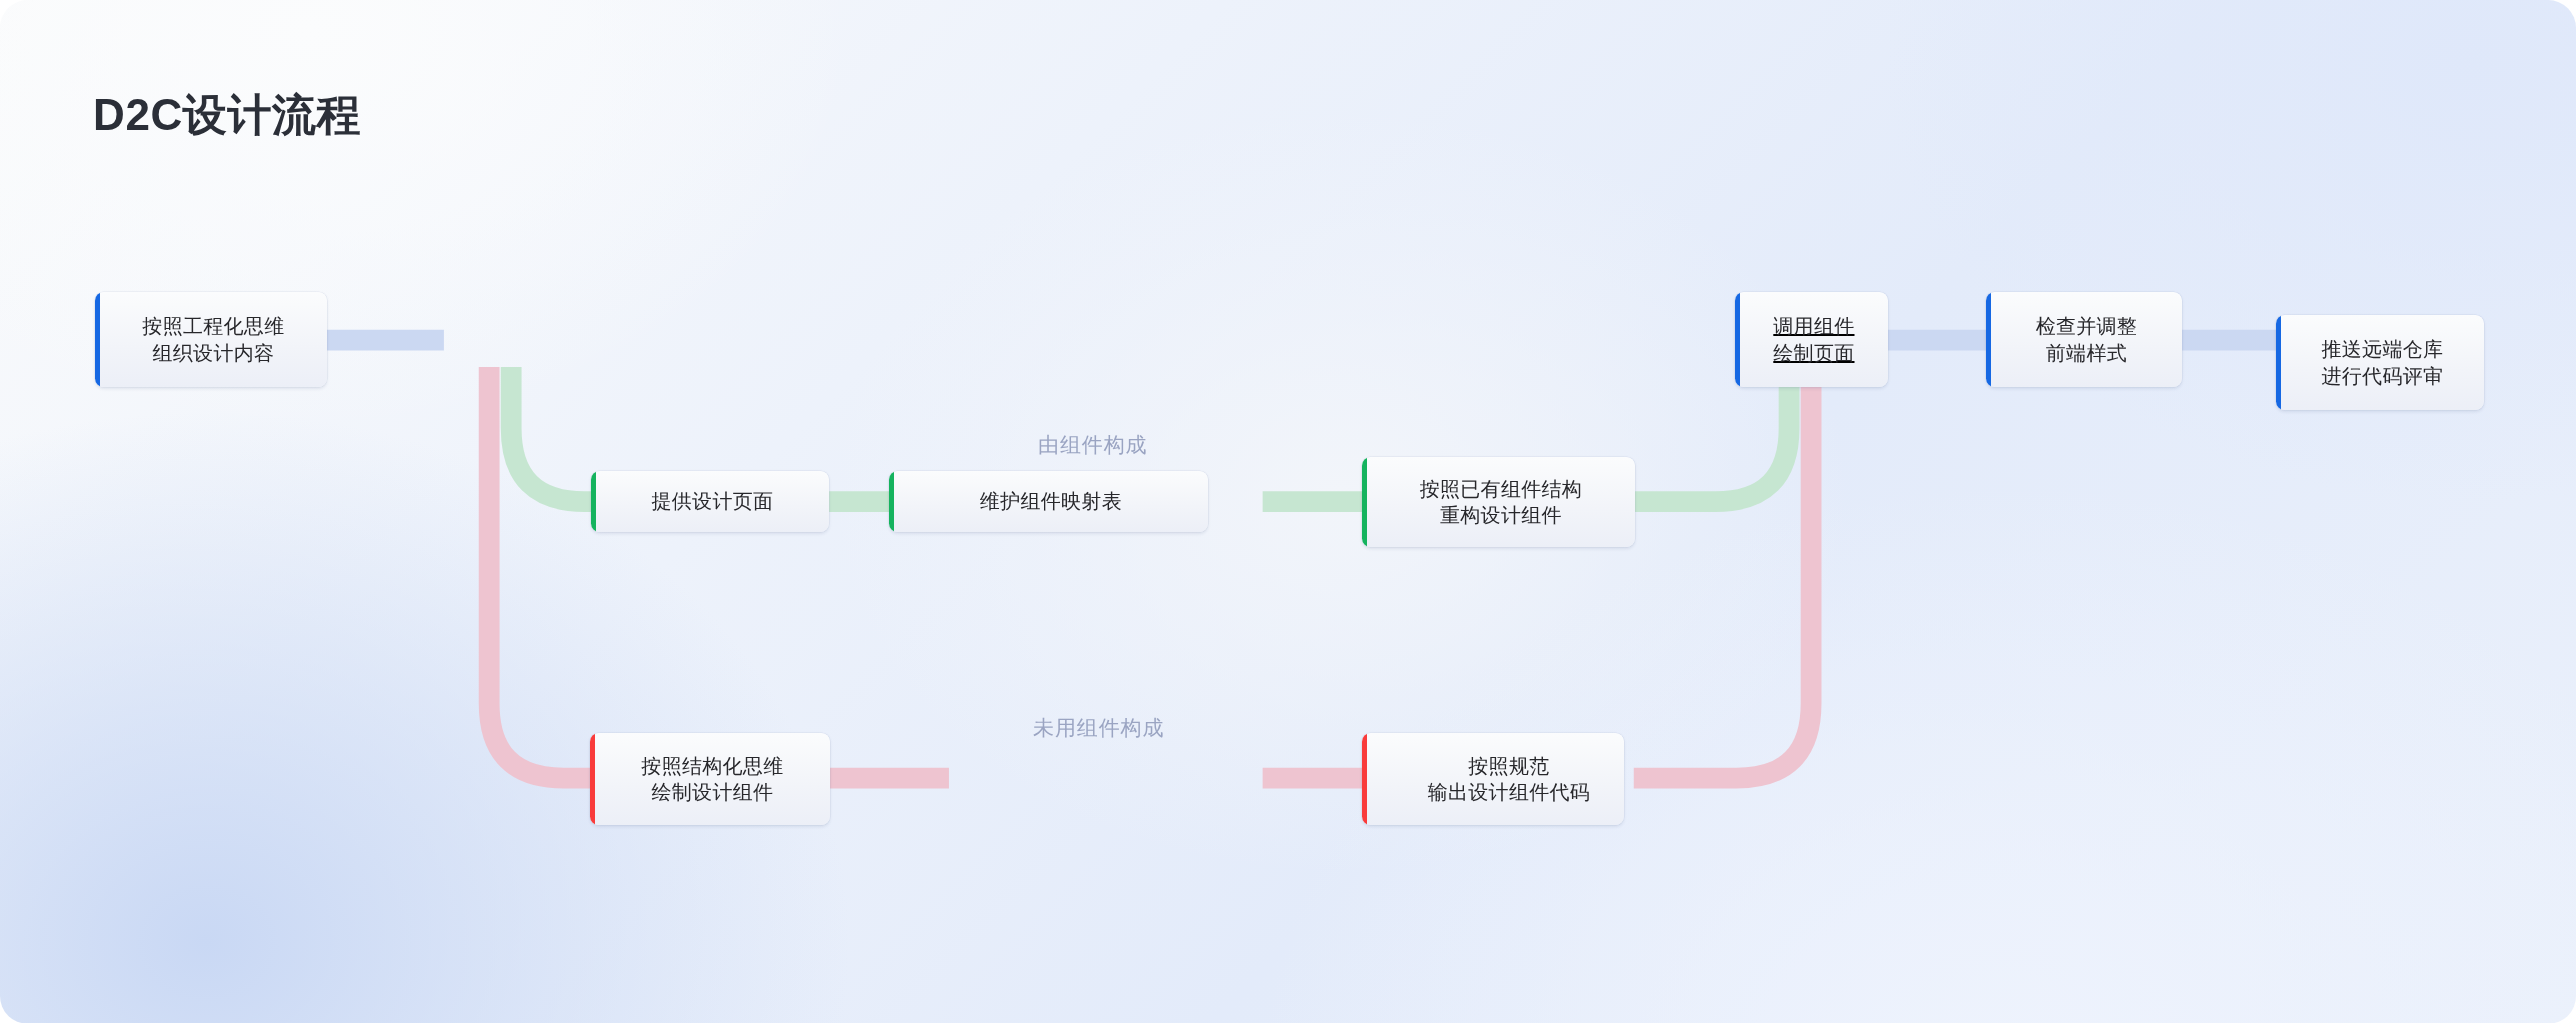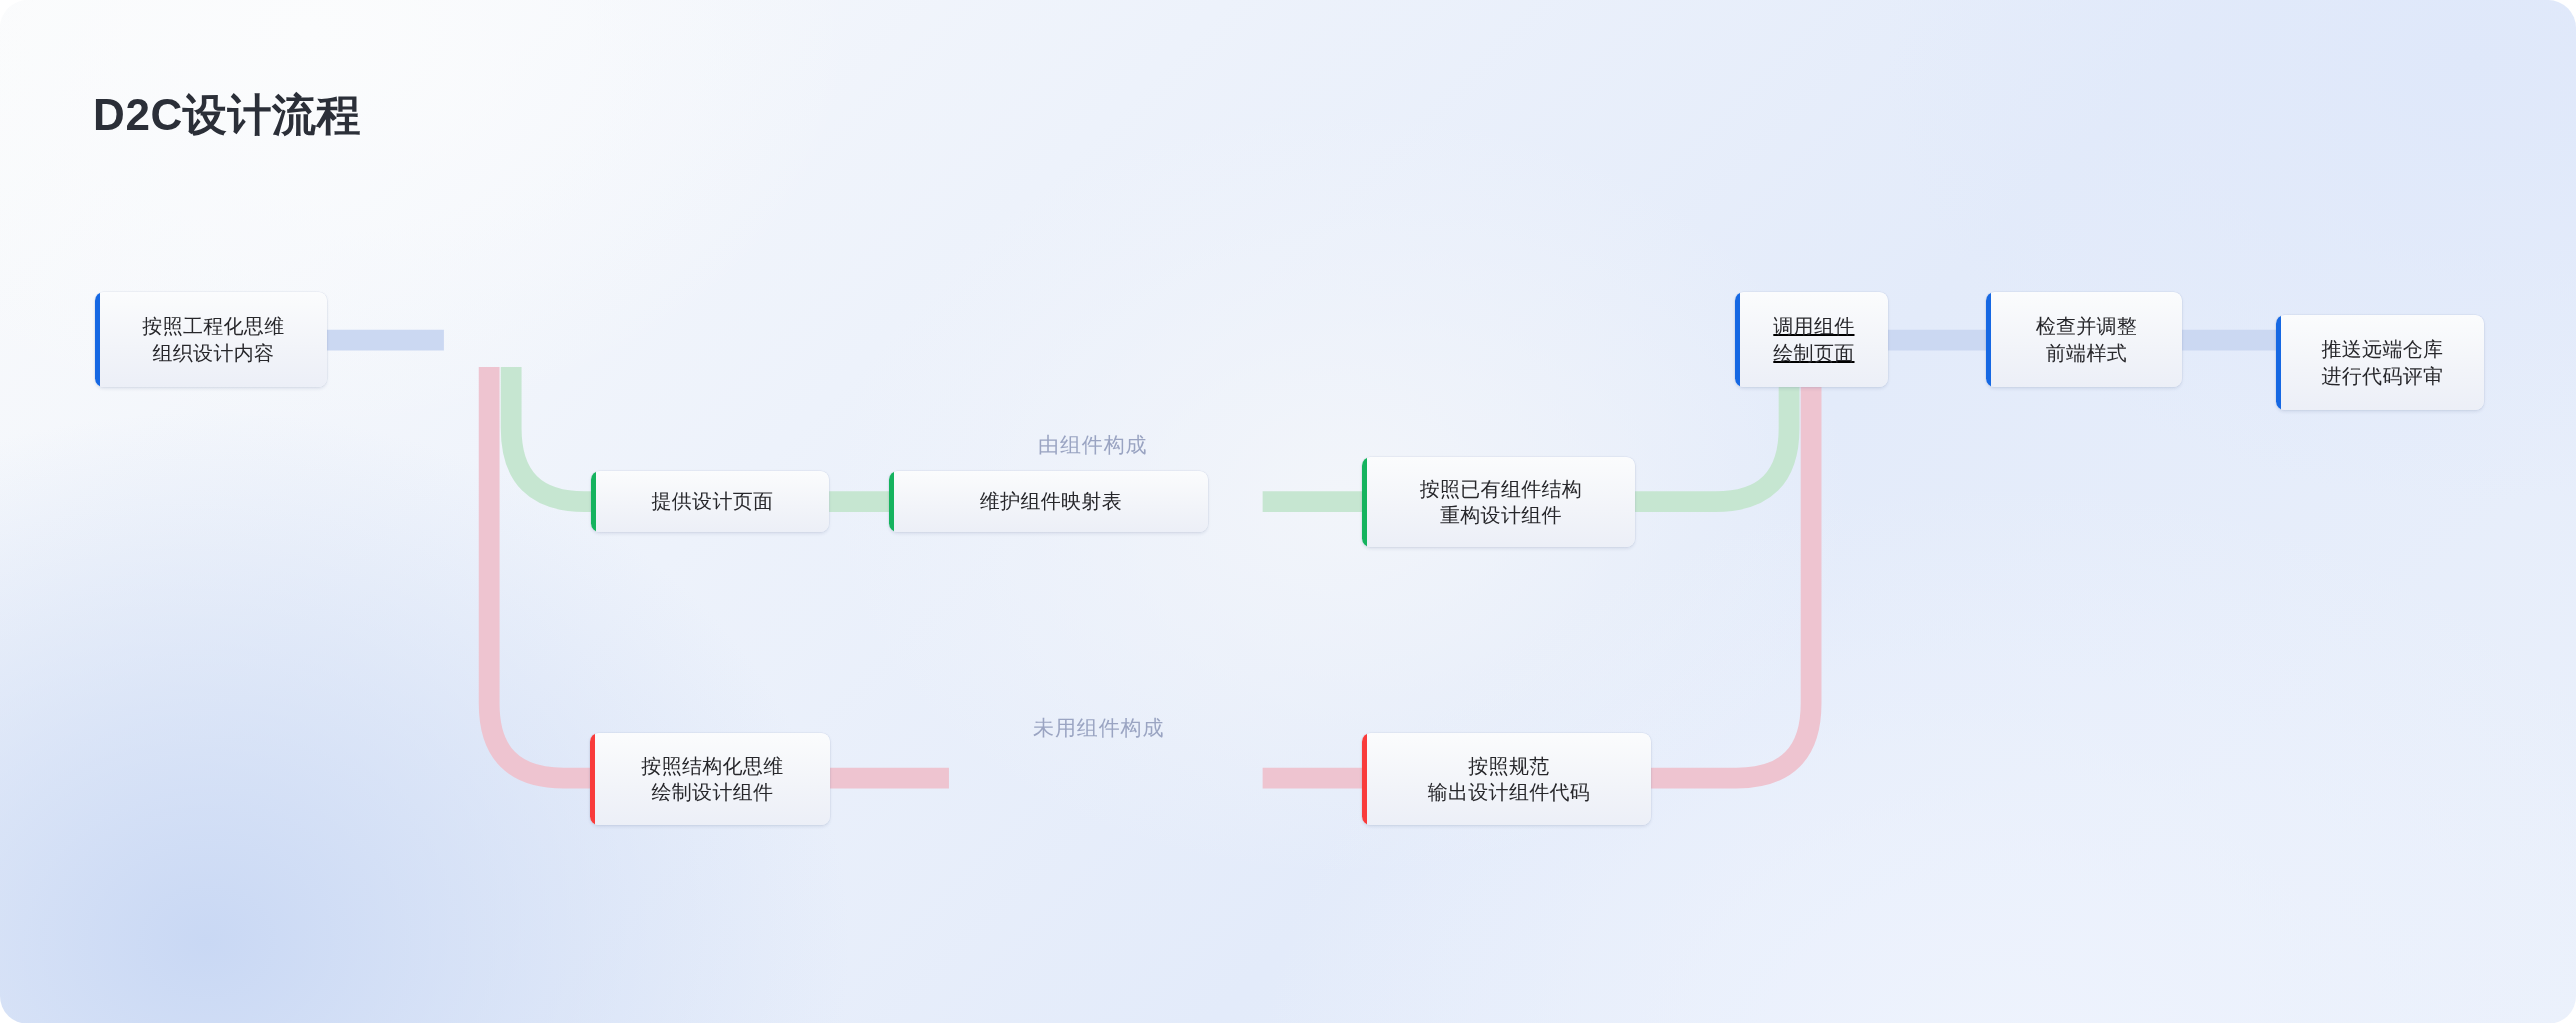--- a/index.html
+++ b/index.html
@@ -125,20 +125,20 @@
 
   <div class="branch-label" style="left:1033px;top:714px;text-align:center;">未用组件构成</div>
 
   <div class="node red" style="left:590px;top:733px;width:240px;height:92px;">
     <span class="bar"></span>
     <span class="txt">按照结构化思维
 绘制设计组件</span>
   </div>
 
 
-  <div class="node red" style="left:1362px;top:733px;width:289px;height:92px;">
+  <div class="node red" style="left:1362px;top:733px;width:235px;height:92px;padding-left:27px;">
     <span class="bar"></span>
     <span class="txt">按照规范
 输出设计组件代码</span>
   </div>
 
 </div>
 
 
 </body></html>

